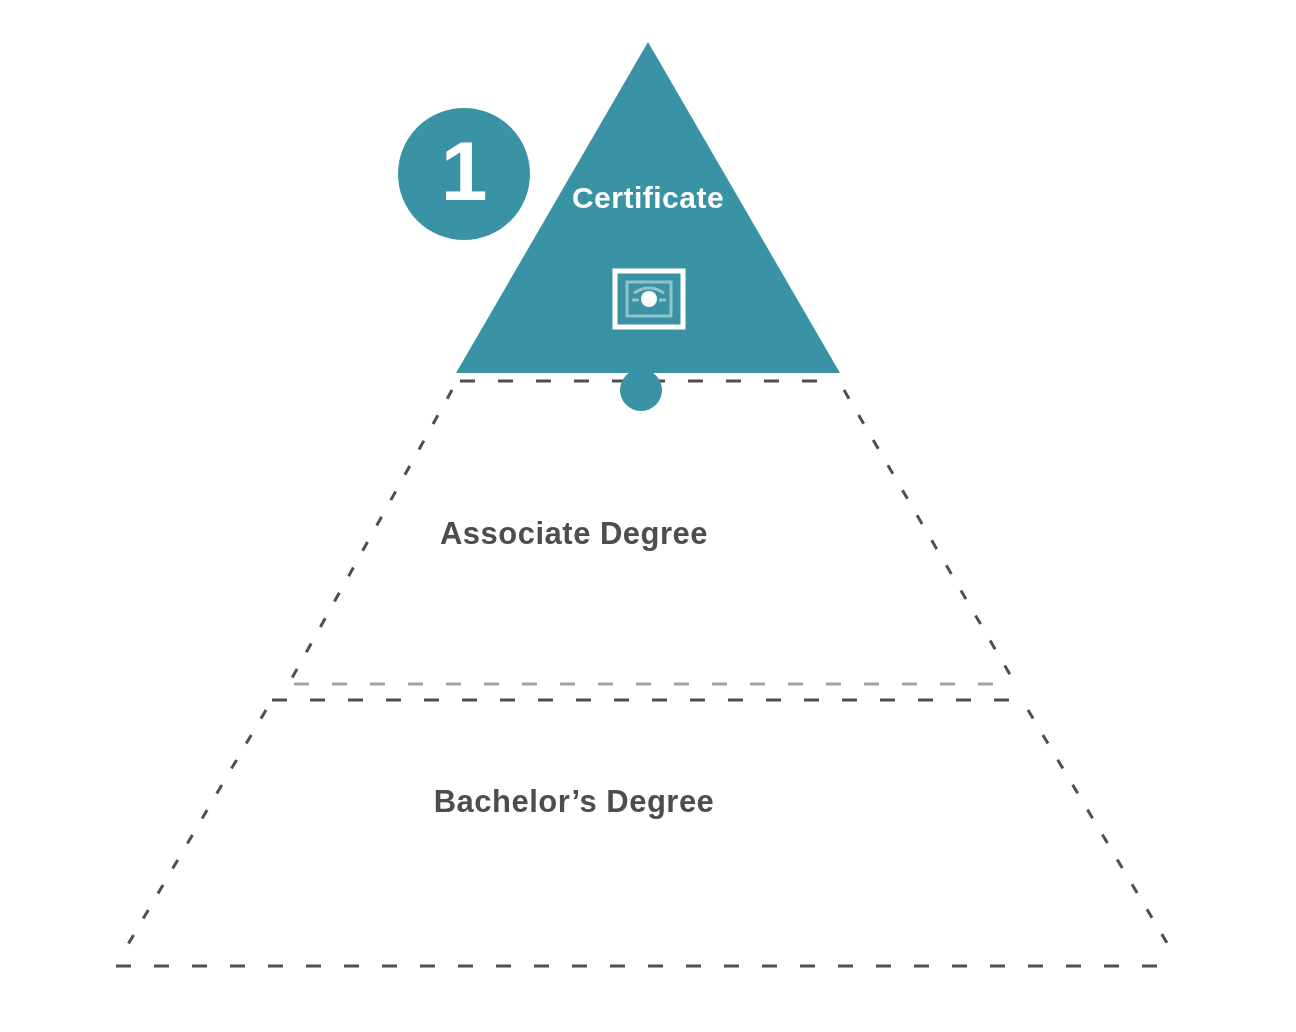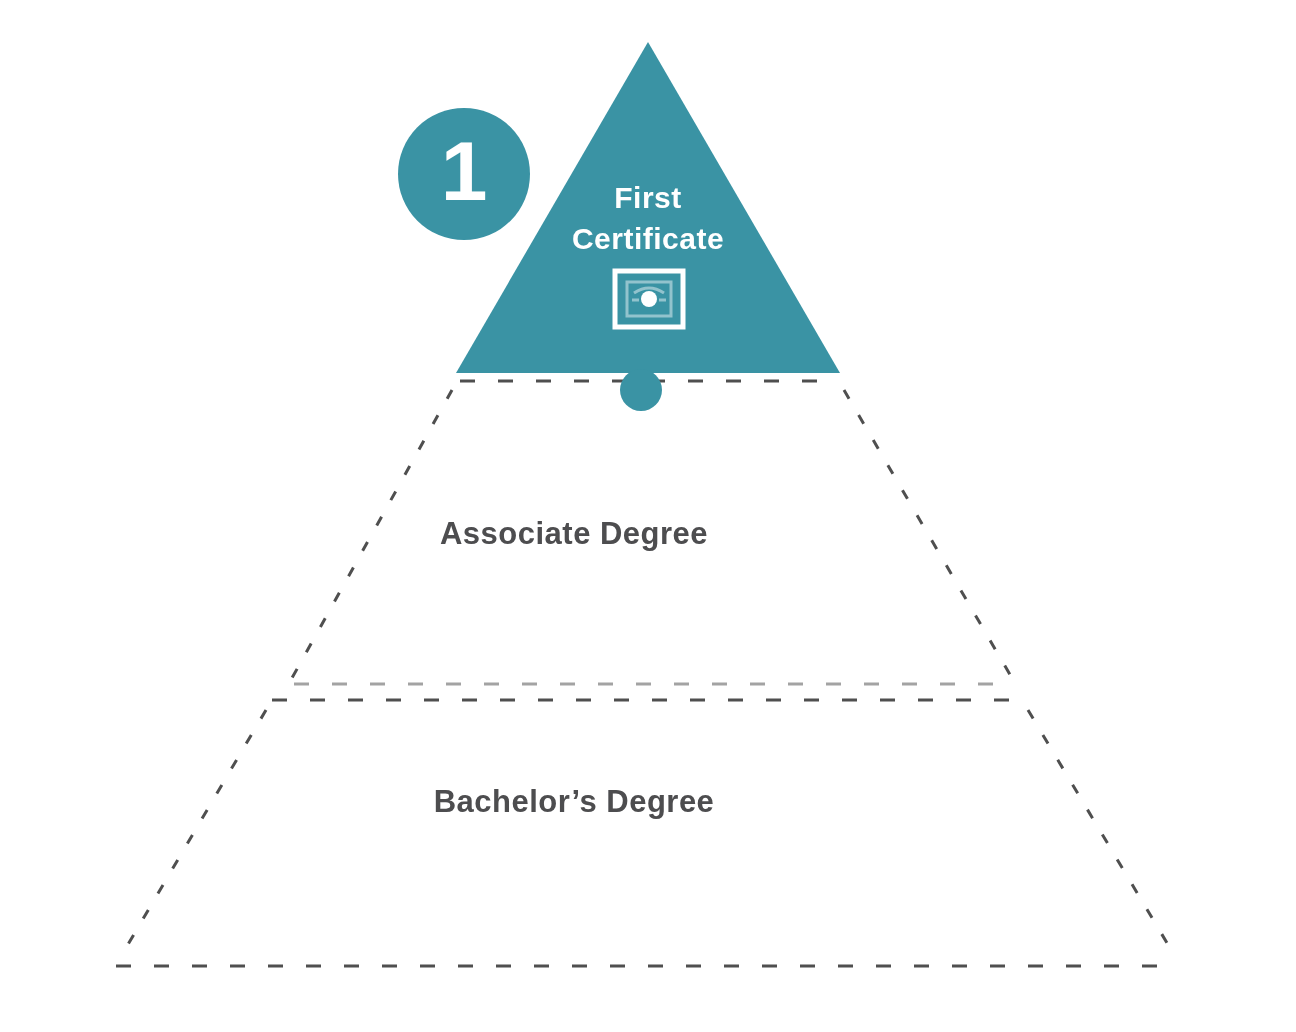--- a/index.html
+++ b/index.html
@@ -91,21 +91,20 @@
     <polygon points="648,42 840,373 456,373" fill="#3a93a4"></polygon>
 
     <circle cx="641" cy="390" r="21" fill="#3a93a4"></circle>
   </svg>
 
   <div class="badge">
     <span class="num">1</span>
   </div>
 
   <div class="top-label">
-    <div>First</div>
     <div>Certificate</div>
   </div>
 
   <svg class="cert-icon" viewBox="0 0 76 64">
     <rect x="4" y="4" width="68" height="56" fill="none" stroke-width="5" stroke="#ffffff"></rect>
     <rect x="16" y="15" width="44" height="34" fill="none" stroke-width="3" opacity="0.45" stroke="#ffffff"></rect>
     <path d="M23 26 Q38 16 53 26" fill="none" stroke-width="3" opacity="0.45" stroke="#ffffff"></path>
     <path d="M21 33 h7 M48 33 h7" fill="none" stroke-width="3" opacity="0.45" stroke="#ffffff"></path>
     <circle cx="38" cy="32" r="8" fill="#ffffff"></circle>
   </svg>

